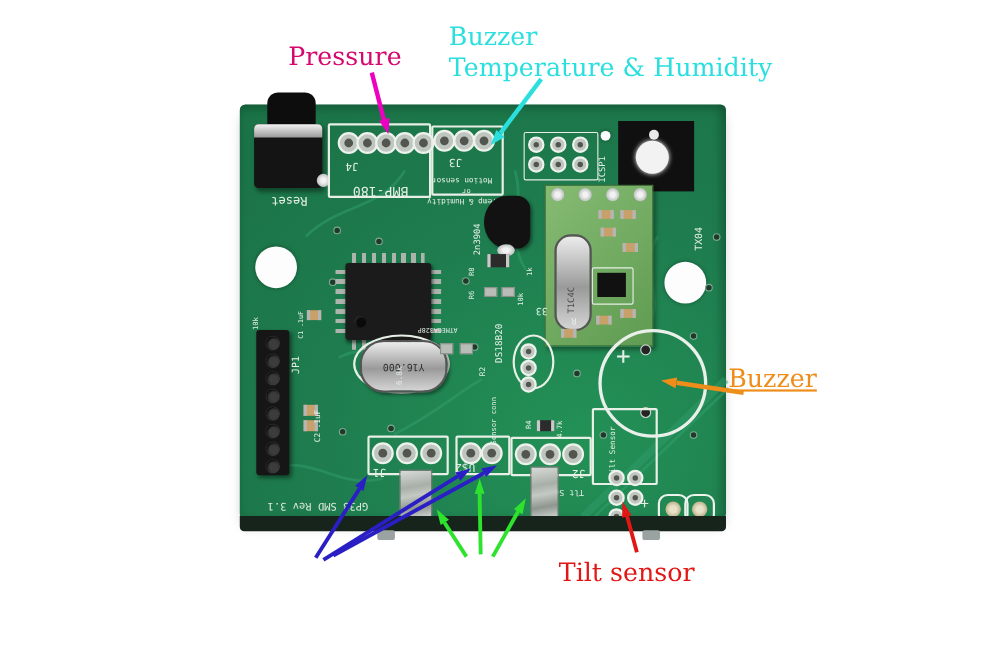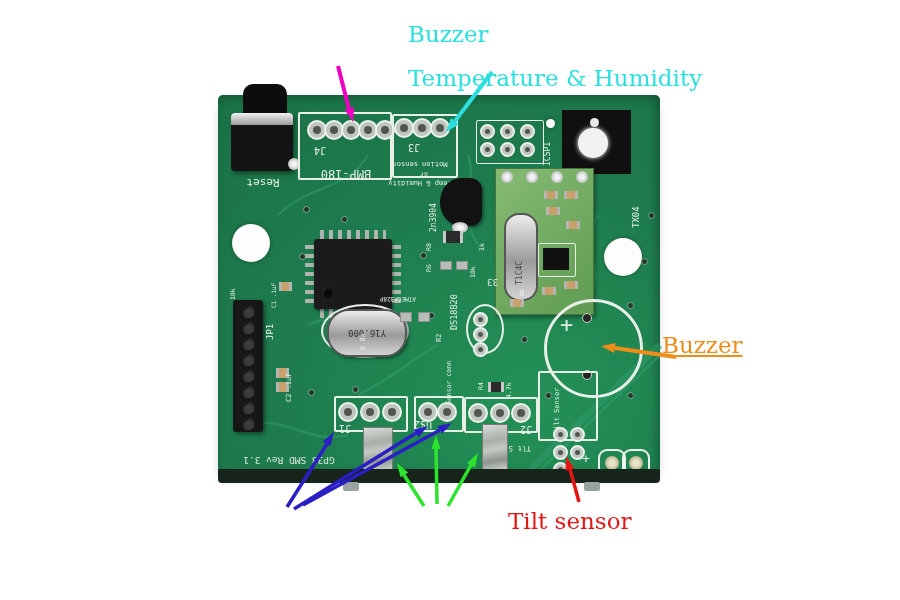--- a/index.html
+++ b/index.html
@@ -273,18 +273,19 @@
       <polygon points="436,435 440.5,448.9 431.5,449.1" stroke="none"></polygon>
       <line x1="448" y1="506" x2="471" y2="465"></line>
       <polygon points="478,453 475,467.4 467.2,463" stroke="none"></polygon>
     </g>
     <g stroke-width="3.5" stroke="#e31616" fill="#e31616">
       <line x1="579" y1="502" x2="570" y2="469"></line>
       <polygon points="566,456 574.1,468.3 565.5,470.7" stroke="none"></polygon>
     </g>
   </svg>
 
+  <div class="note" style="left: 262px; top: 39px; color: rgb(212, 8, 110);">Pressure</div>
   <div class="note" style="left: 408px; top: 21px; color: rgb(43, 223, 223);">Buzzer</div>
-  <div class="note" style="left: 408px; top: 49px; color: rgb(43, 223, 223); margin-top: 16px;">Temperature &amp; Humidity</div>
+  <div class="note" style="left: 408px; top: 49px; color: rgb(43, 223, 223);">Temperature &amp; Humidity</div>
   <div class="note" style="left: 662px; top: 332px; color: rgb(239, 141, 26); text-decoration: underline;">Buzzer</div>
   <div class="note" style="left: 508px; top: 508px; color: rgb(227, 22, 22);">Tilt sensor</div>
 
 </div>
 
 </body></html>

